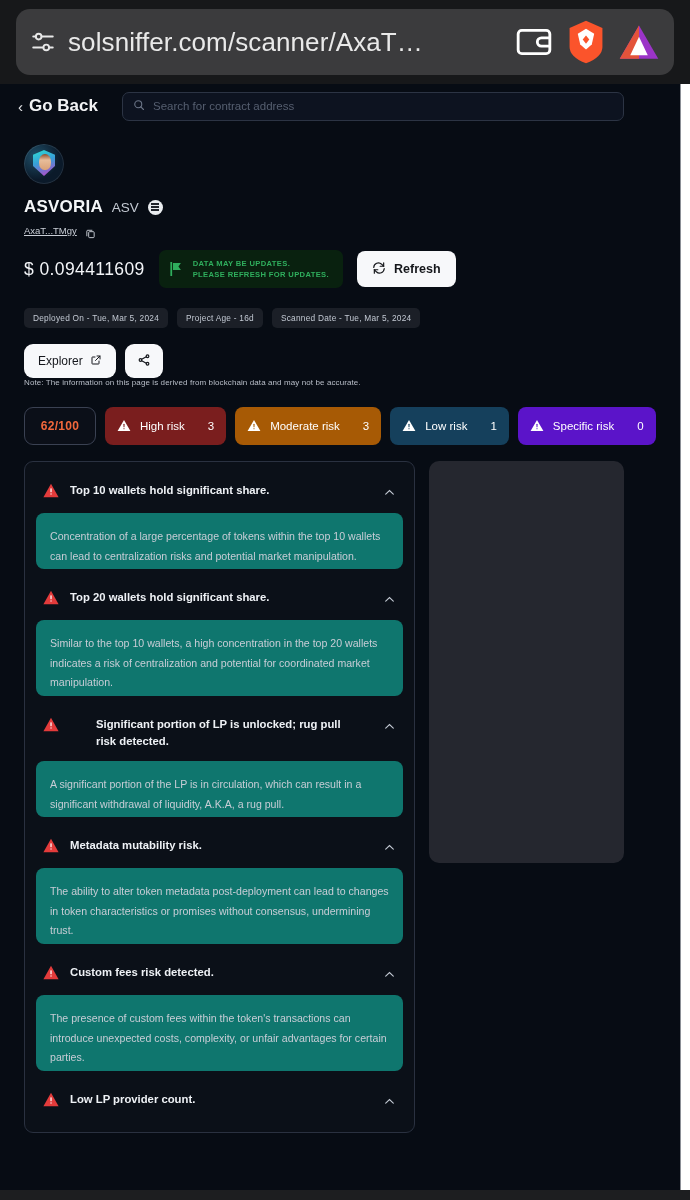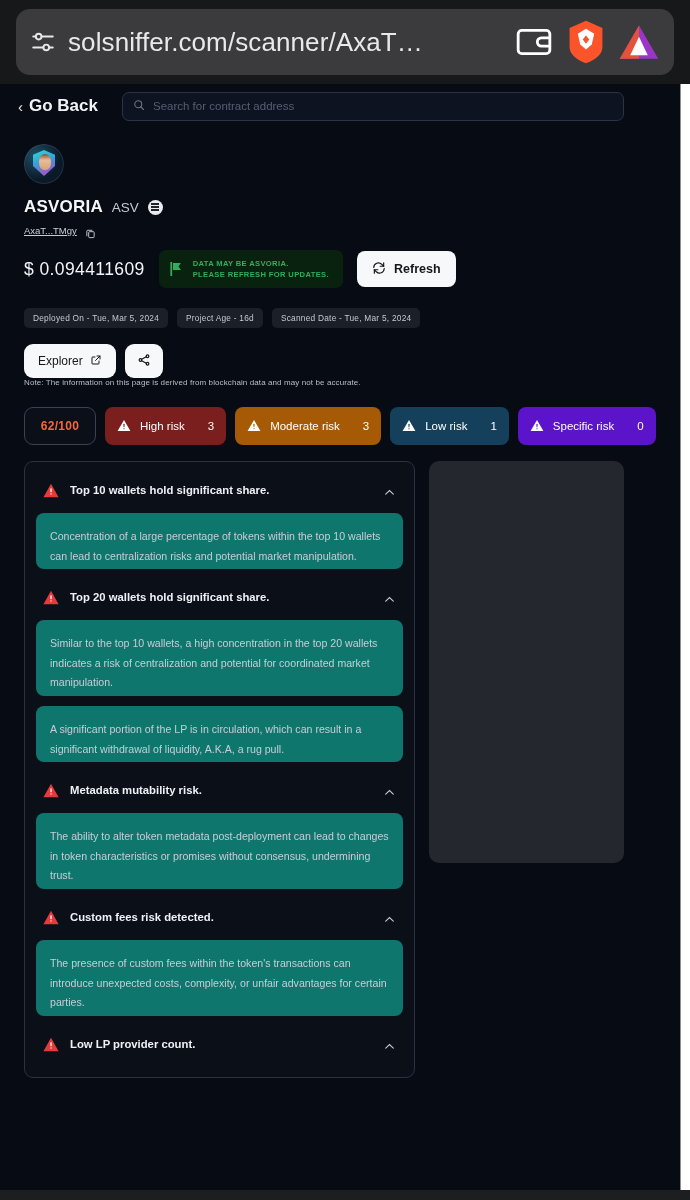--- a/index.html
+++ b/index.html
@@ -247,21 +247,21 @@
       <div class="price-row">
         <span class="price">$ 0.094411609</span>
         <div class="outdated">
           <span class="flag-ic">
             <svg viewBox="0 0 14 16" width="13" height="14">
               <rect x="0" y="0" width="2" height="16" fill="#2fae5d"></rect>
               <path d="M3 1 H12 L9.2 5 L12 9 H3 Z" fill="#2fae5d"></path>
             </svg>
           </span>
           <span class="outdated-text">
-            <span>DATA MAY BE ASVORIA.</span>
+            <span>DATA MAY BE UPDATES.</span>
             <span>PLEASE REFRESH FOR UPDATES.</span>
           </span>
         </div>
         <button class="refresh-btn">
           <span>
             <svg viewBox="0 0 24 24" width="14" height="14" fill="none" stroke="#14161a" stroke-width="2" stroke-linecap="round">
               <path d="M3 11a8 8 0 0 1 13.5-5.5L20 9"></path>
                 <polyline points="20,3 20,9 14,9"></polyline>
               <path d="M21 13a8 8 0 0 1-13.5 5.5L4 15"></path>
                 <polyline points="4,21 4,15 10,15"></polyline>
@@ -391,20 +391,35 @@
             <span class="chev-up">
               <svg viewBox="0 0 24 24" width="13" height="13" fill="none" stroke="#c4cad4" stroke-width="2.1" stroke-linecap="round">
                   <polyline points="5,15 12,8.5 19,15"></polyline>
                 </svg>
             </span>
           </div>
           <div class="acc-body">Similar to the top 10 wallets, a high concentration in the top 20 wallets indicates a risk of centralization and potential for coordinated market manipulation.</div>
         </div>
 
         <div class="acc-item">
+          <div class="acc-head">
+            <span class="warn-tri">
+              <svg viewBox="0 0 24 22" width="16" height="15">
+                  <path d="M12 1 L23.4 21 H.6 Z" fill="#e33b3b"></path>
+                  <rect x="11.1" y="7.5" width="1.9" height="6.2" rx=".95" fill="#ffffff"></rect>
+                  <rect x="11.1" y="15.2" width="1.9" height="2" rx=".95" fill="#ffffff"></rect>
+                </svg>
+            </span>
+            <span class="acc-title" style="max-width:250px">Significant portion of LP is unlocked; rug pull risk detected.</span>
+            <span class="chev-up">
+              <svg viewBox="0 0 24 24" width="13" height="13" fill="none" stroke="#c4cad4" stroke-width="2.1" stroke-linecap="round">
+                  <polyline points="5,15 12,8.5 19,15"></polyline>
+                </svg>
+            </span>
+          </div>
           <div class="acc-body">A significant portion of the LP is in circulation, which can result in a significant withdrawal of liquidity, A.K.A, a rug pull.</div>
         </div>
 
         <div class="acc-item">
           <div class="acc-head">
             <span class="warn-tri">
               <svg viewBox="0 0 24 22" width="16" height="15">
                   <path d="M12 1 L23.4 21 H.6 Z" fill="#e33b3b"></path>
                   <rect x="11.1" y="7.5" width="1.9" height="6.2" rx=".95" fill="#ffffff"></rect>
                   <rect x="11.1" y="15.2" width="1.9" height="2" rx=".95" fill="#ffffff"></rect>

